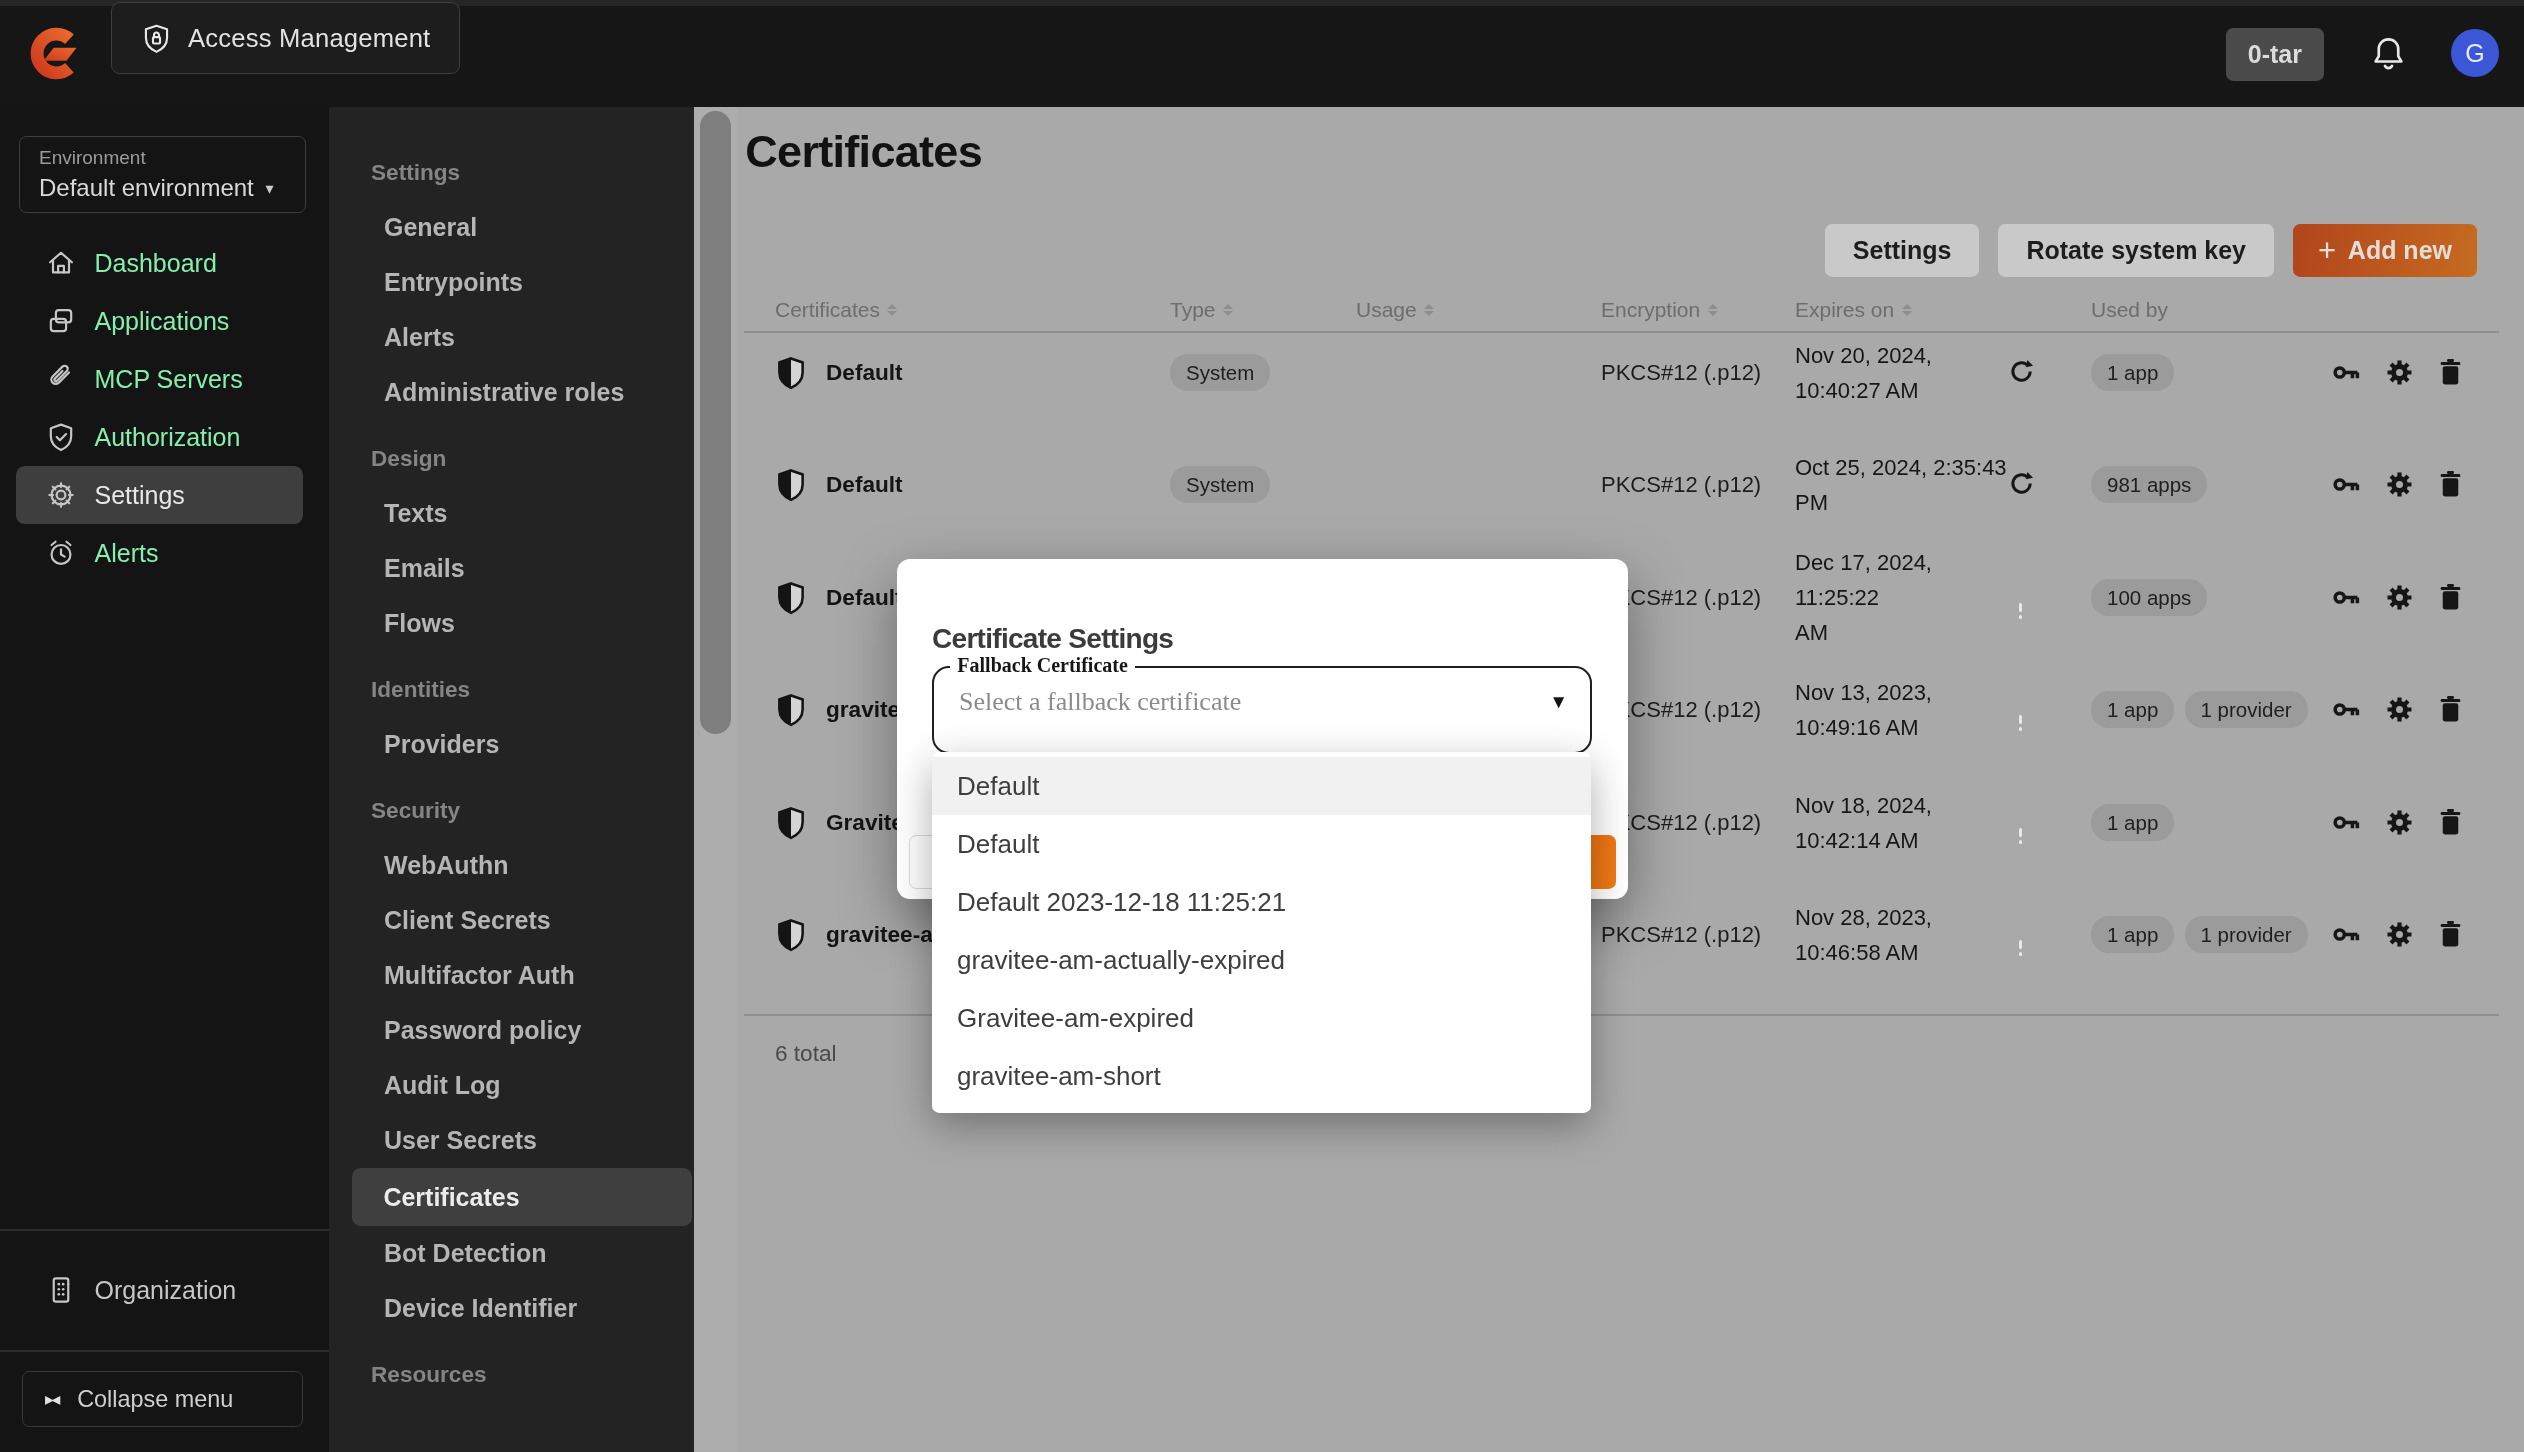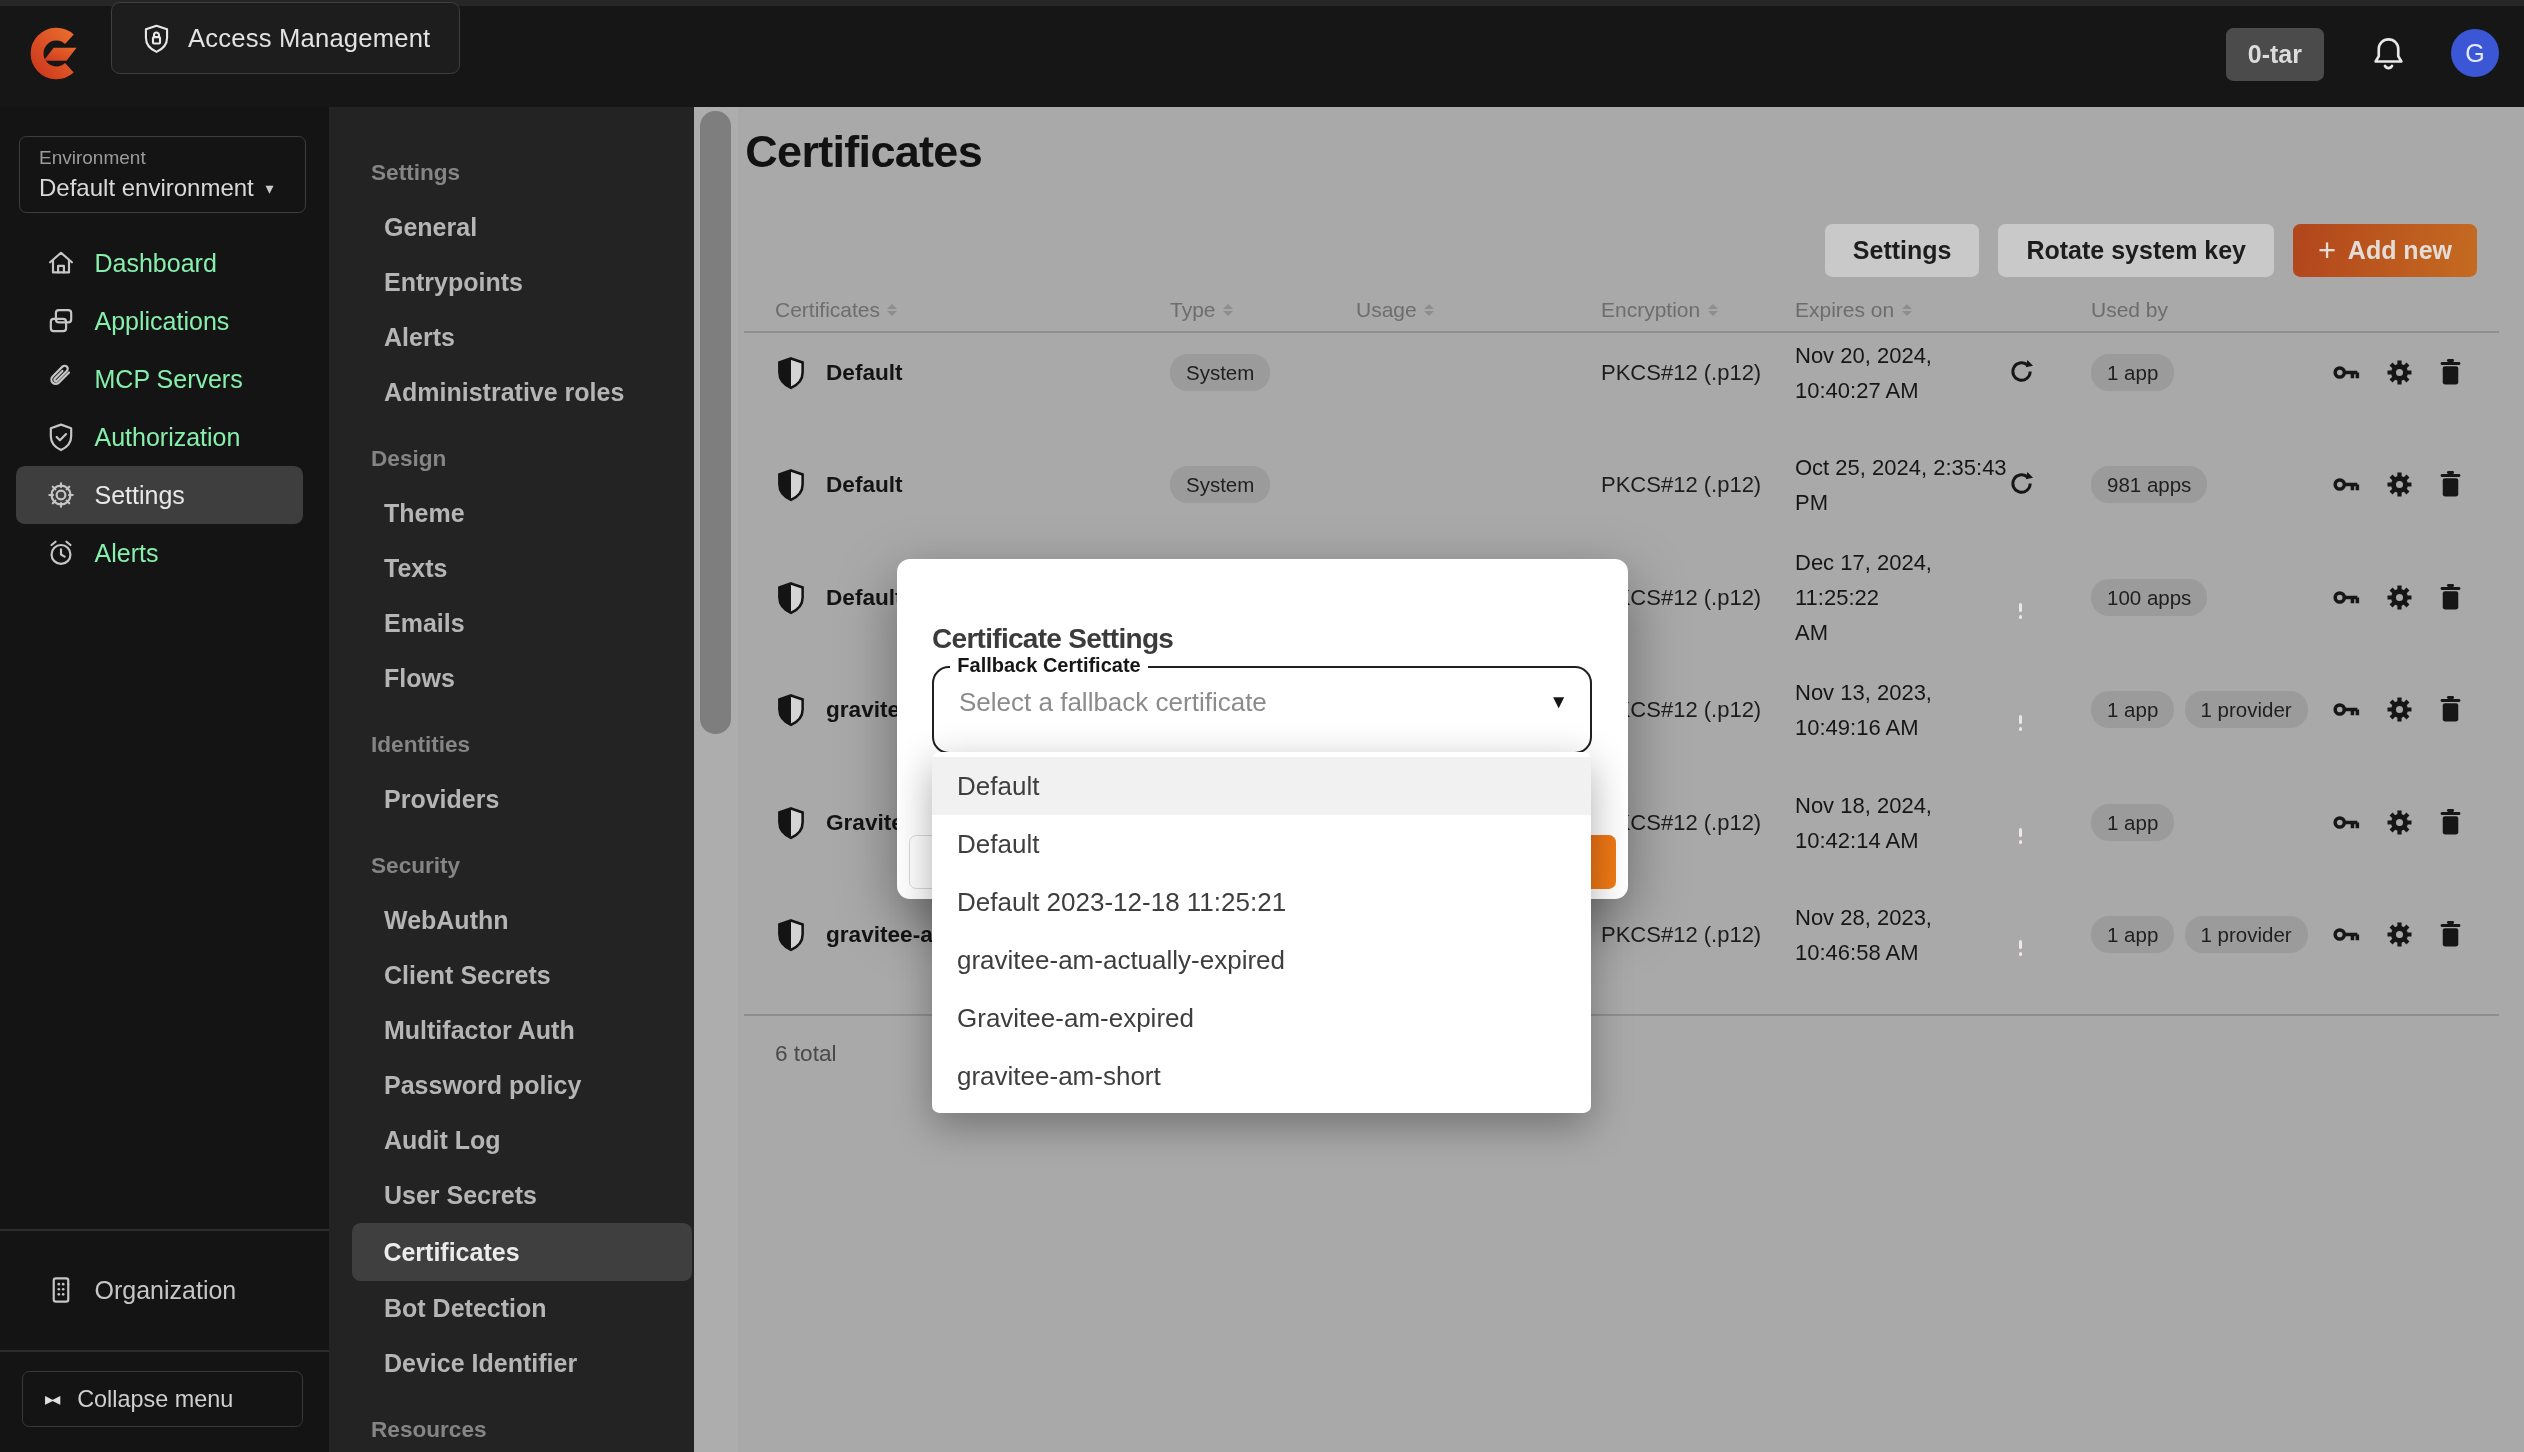--- a/index.html
+++ b/index.html
@@ -78,21 +78,21 @@
   .err::after  { content:""; position:absolute; left:11.7px; top:17.5px; width:3.7px; height:3.7px; background:#efe7e5; border-radius:1.5px; }
   .acts { display:flex; gap:20.5px; align-items:center; }
   .acts svg { width:31px; height:31px; }
   .botline { position:absolute; left:5.8px; top:907px; width:1755px; height:1.5px; background:#8f8f8f; }
   .total { position:absolute; left:37px; top:934px; font-size:22.6px; color:#4a4a4a; }
 
   
   .modal { position:absolute; left:897px; top:559px; width:731px; height:340px; background:#ffffff; border-radius:13px;
            box-shadow:0 20.5px 58px rgba(0,0,0,.38); z-index:30; }
   .mtitle { position:absolute; left:35px; top:28px; font-size:28px; font-weight:800; color:#3b3b3b; letter-spacing:-0.7px;margin-top:36px; }
-  .field { position:absolute; left:35px; top:107px; width:660px; height:88px; border:2.2px solid #202020; border-radius:17px; background:#fff; }
+  .field { position:absolute; left:35px; top:107px; width:660px; height:88px; border:2.2px solid #202020; border-radius:17px; background:#fff;font-family:Liberation Serif, serif; }
   .field .flabel { position:absolute; left:16px; top:-14px; background:#fff; padding:0 7.3px; font-size:20px; font-weight:600; color:#161616; }
   .field .ph { position:absolute; left:25px; top:19px; font-size:26px; color:#8b8b8b; }
   .field .fcar { position:absolute; right:22px; top:23.4px; font-size:19px; color:#141414; }
   .fbtn { position:absolute; height:54px; top:276px; border-radius:7.3px; font-family:inherit; font-size:23.4px; }
   .fbtn.cancel { left:11.7px; width:153px; background:#fff; border:1.5px solid #d9d9d9; color:#4a4a4a; }
   .fbtn.save { left:485px; width:234px; border:none; background:linear-gradient(115deg,#ee4f14,#ef7c15); color:#fff; }
 
   .ddpanel { position:absolute; left:932px; top:752px; width:659px; height:361px; background:#fff; border-radius:7.3px;
              box-shadow:0 13px 40px rgba(0,0,0,.32); z-index:40; padding-top:5.1px; }
   .opt { height:58px; display:flex; align-items:center; padding-left:25px; font-size:26px; color:#3e3e3e; }
@@ -220,21 +220,20 @@
     </div>
   </div>
 
   <div class="side2">
     <div class="hdr">Settings</div>
     <div class="it">General</div>
     <div class="it">Entrypoints</div>
     <div class="it">Alerts</div>
     <div class="it">Administrative roles</div>
     <div class="hdr gap">Design</div>
-    <div class="it">Theme</div>
     <div class="it">Texts</div>
     <div class="it">Emails</div>
     <div class="it">Flows</div>
     <div class="hdr gap">Identities</div>
     <div class="it">Providers</div>
     <div class="hdr gap">Security</div>
     <div class="it">WebAuthn</div>
     <div class="it">Client Secrets</div>
     <div class="it">Multifactor Auth</div>
     <div class="it">Password policy</div>

